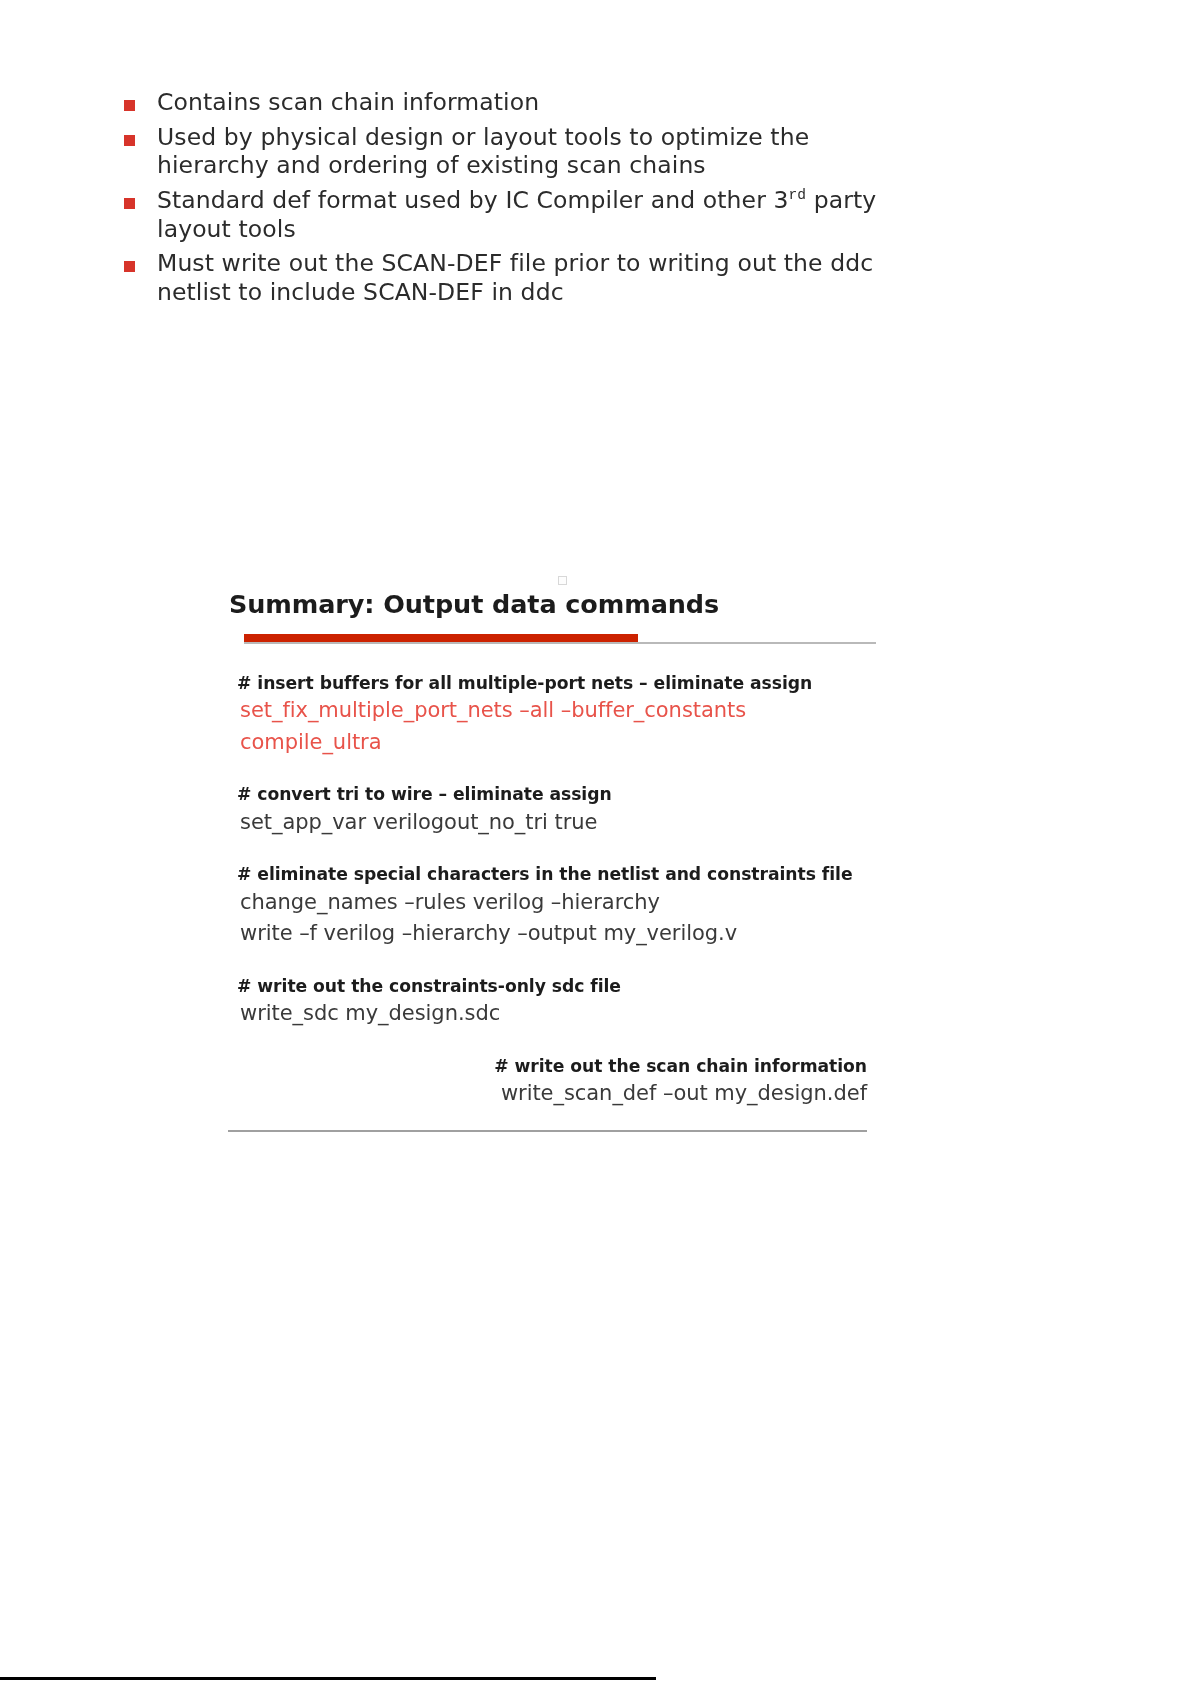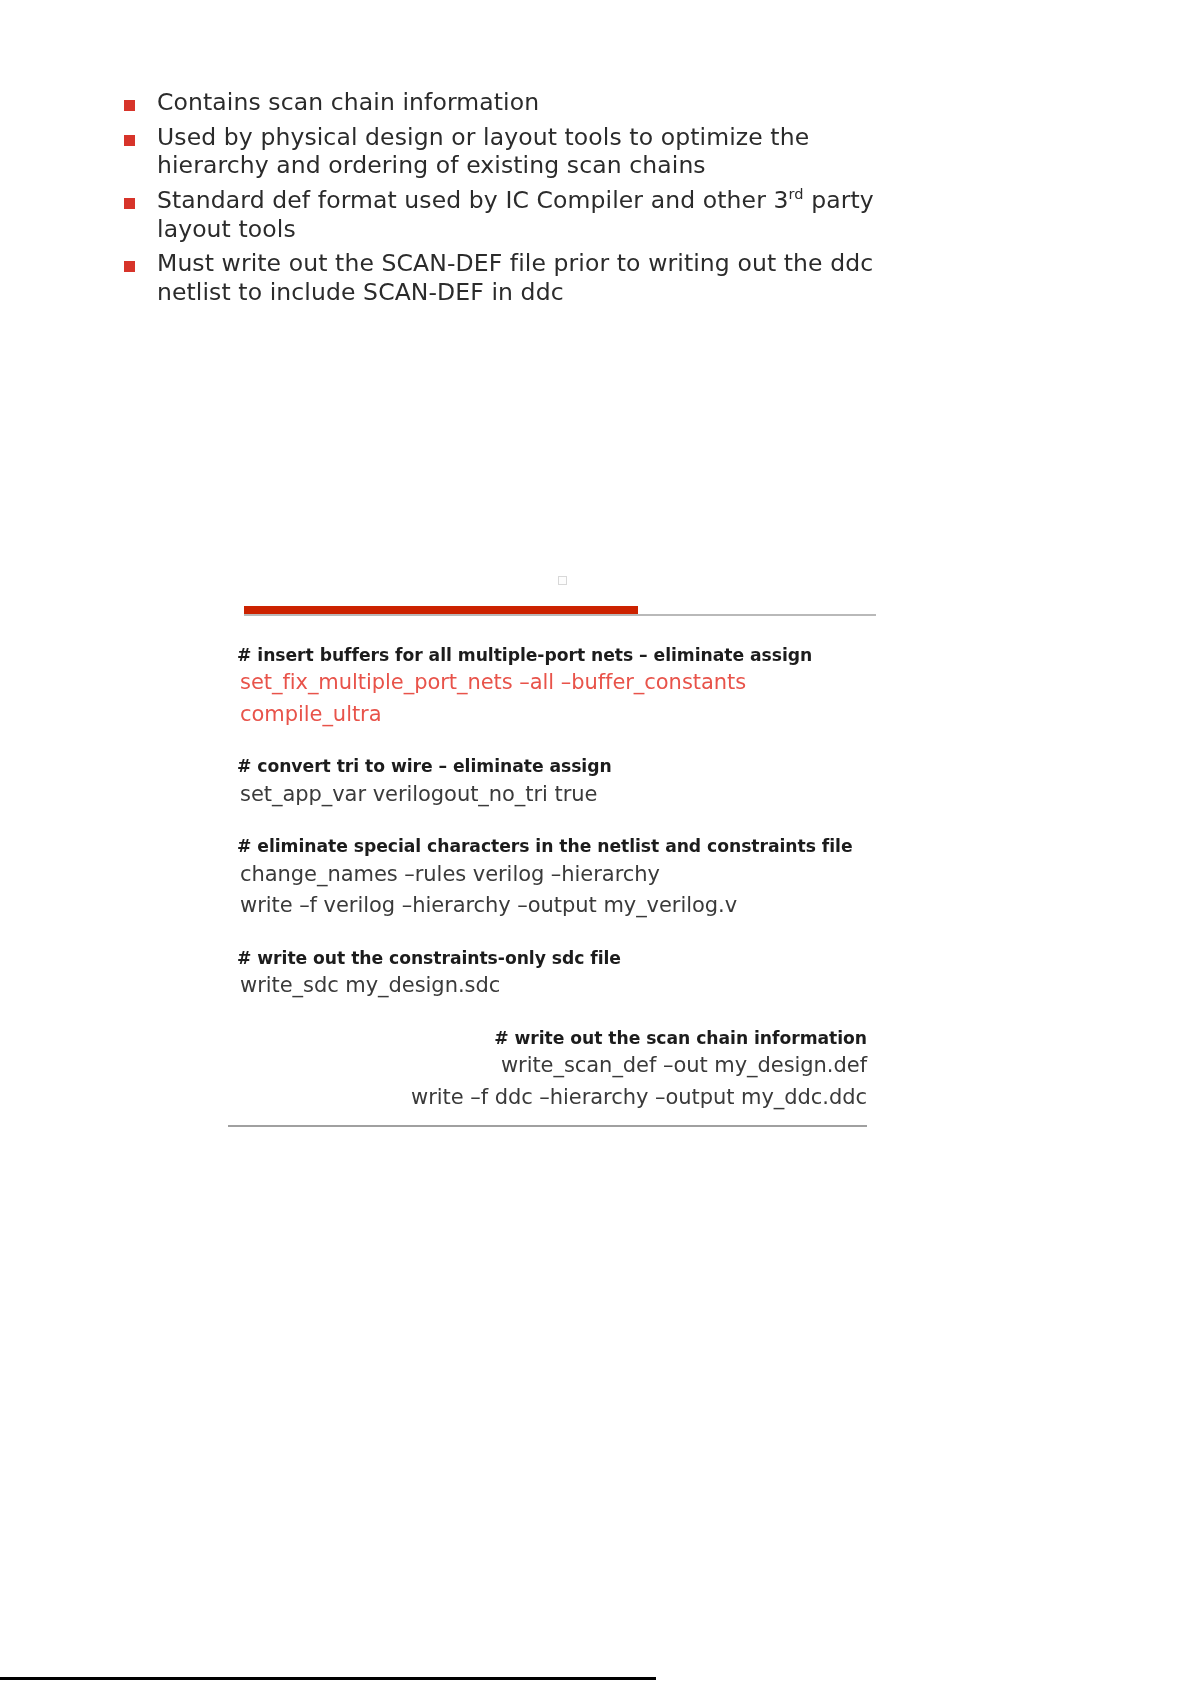--- a/index.html
+++ b/index.html
@@ -40,20 +40,21 @@
     font-size: 23.5px;
     line-height: 1.22;
     color: #2b2b2b;
     letter-spacing: 0.1px;
     font-weight: 400;
   }
   .sup {
     font-size: 0.62em;
     vertical-align: super;
     line-height: 0;
+    font-family: Liberation Mono, monospace;
   }
 
   
   #slide {
     position: absolute;
     left: 228px;
     top: 590px;
     width: 650px;
   }
   #slide-marker {
@@ -91,21 +92,21 @@
     position: absolute;
     left: 16px;
     top: 8px;
     width: 632px;
     height: 2px;
     background: #b9b9b9;
   }
   #code-area {
     margin-top: 28px;
     padding-left: 9px;
-    padding-bottom: 12px;
+    padding-bottom: 20px;
     border-bottom: 2px solid #a0a0a0;
     width: 639px;
     box-sizing: border-box;
   }
   .code-block {
     margin-bottom: 24px;
   }
   .code-block:last-child {
     margin-bottom: 0;
     text-align: right;
@@ -162,20 +163,21 @@
     <span class="bullet-marker"></span>
     <span class="bullet-text">Must write out the SCAN-DEF file prior to writing out the ddc netlist to include SCAN-DEF in ddc</span>
   </div>
 
 </div>
 
 <div id="slide">
 
   <div id="slide-marker"></div>
 
+  <div id="slide-title">Summary: Output data commands</div>
 
   <div id="title-rule">
     <div id="title-rule-red"></div>
     <div id="title-rule-gray"></div>
   </div>
 
   <div id="code-area">
 
     <div class="code-block">
       <div class="code-comment"># insert buffers for all multiple-port nets – eliminate assign</div>
@@ -195,19 +197,18 @@
     </div>
 
     <div class="code-block">
       <div class="code-comment"># write out the constraints-only sdc file</div>
       <div class="code-line">write_sdc my_design.sdc</div>
     </div>
 
     <div class="code-block">
       <div class="code-comment"># write out the scan chain information</div>
       <div class="code-line">write_scan_def –out my_design.def</div>
-      <div class="code-line">write –f ddc –hierarchy –output my_ddc.ddc</div>
     </div>
 
   </div>
 </div>
 
 <div id="page-bottom-rule"></div>
 
 </body></html>

